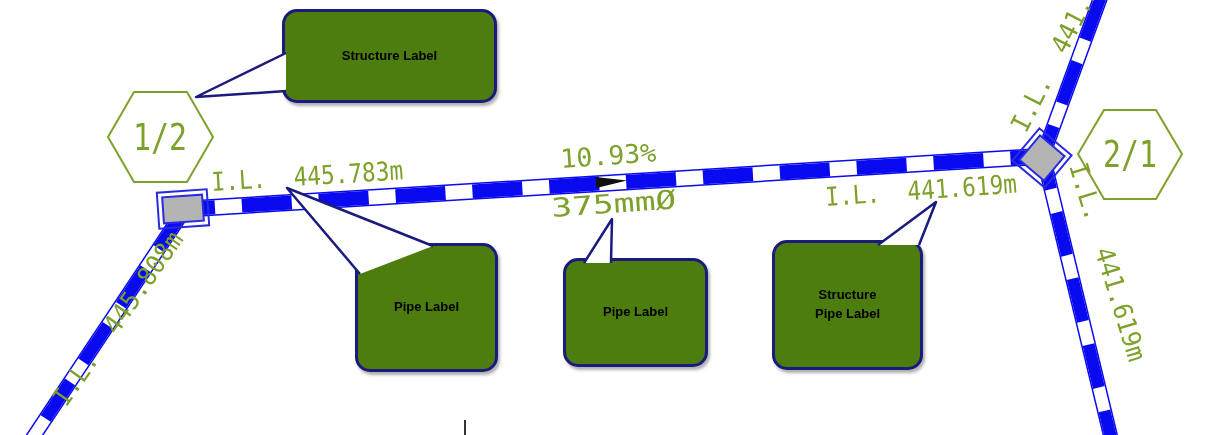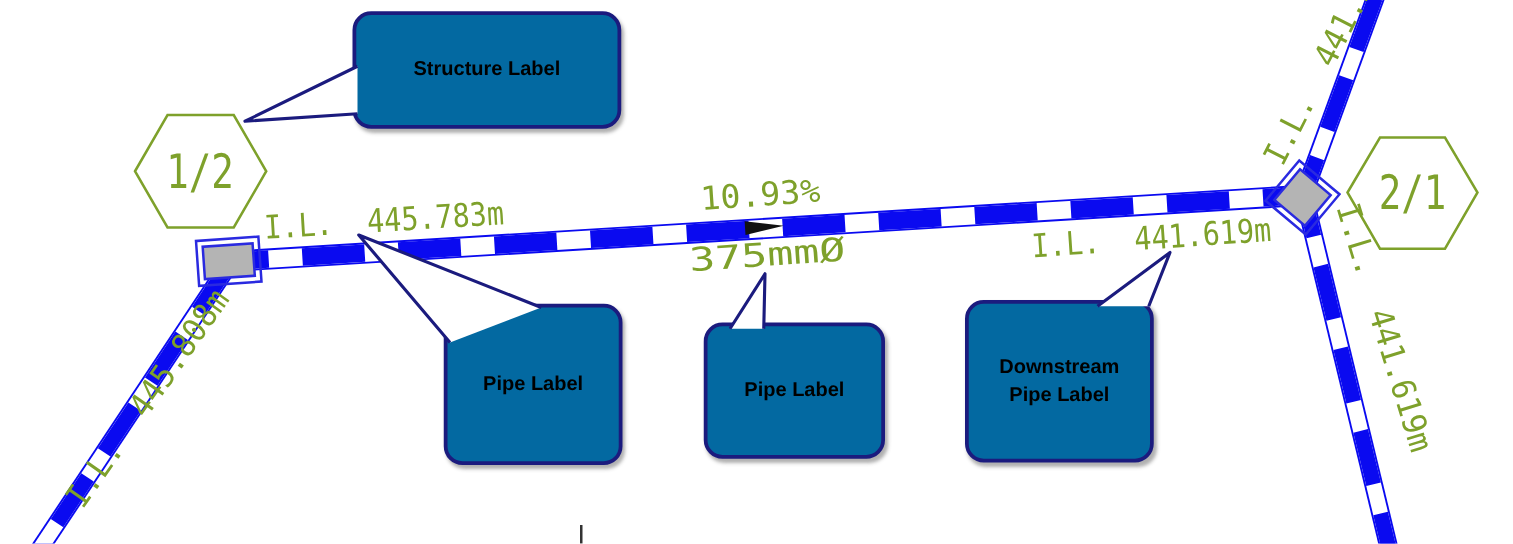--- a/index.html
+++ b/index.html
@@ -8,25 +8,25 @@
     overflow:hidden;font-family:"Liberation Sans",sans-serif;
   }
   #drawing,#tails{position:absolute;left:0;top:0;}
   #drawing{z-index:10;}
   #tails{z-index:30;pointer-events:none;}
   .cad-text{
     font-family:"DejaVu Sans Mono",monospace;
     fill:#7EA12B;
   }
   .callout{
-    position:absolute;z-index:20;background:#0369a1;
+    position:absolute;z-index:20;background:#4d7c0f;
     border:3px solid #1B1B7E;border-radius:15px;
     box-shadow:2px 3px 3px rgba(80,80,80,0.45);
     display:flex;flex-direction:column;align-items:center;justify-content:center;
-    font-weight:bold;font-size:16px;line-height:1.45;color:#000;
+    font-weight:bold;font-size:13px;line-height:1.45;color:#000;
     text-align:center;box-sizing:border-box;
   }
   #callout-structure{left:282px;top:9px;width:215px;height:94px;}
   #callout-upstream{left:355px;top:243px;width:143px;height:129px;}
   #callout-pipe{left:563px;top:258px;width:145px;height:109px;}
   #callout-downstream{left:772px;top:240px;width:151px;height:130px;}
 </style>
 </head>
 <body>
 
@@ -103,21 +103,21 @@
 
   <div class="callout" id="callout-upstream">
     <div>Pipe Label</div>
   </div>
 
   <div class="callout" id="callout-pipe">
     <div>Pipe Label</div>
   </div>
 
   <div class="callout" id="callout-downstream">
-    <div>Downstream</div>
+    <div>Structure</div>
     <div>Pipe Label</div>
   </div>
 
   <svg id="tails" width="1210" height="435" viewBox="0 0 1210 435">
     <path d="M 286,53 L 196,97 L 286,91" fill="#ffffff" stroke="#1B1B7E" stroke-width="2.5" stroke-linejoin="round"></path>
     <path d="M 360,274 L 287,188 L 433,246" fill="#ffffff" stroke="#1B1B7E" stroke-width="2.5" stroke-linejoin="round"></path>
     <path d="M 584,263 L 612,219 L 611,263" fill="#ffffff" stroke="#1B1B7E" stroke-width="2.5" stroke-linejoin="round"></path>
     <path d="M 878,245 L 936,202 L 919,245" fill="#ffffff" stroke="#1B1B7E" stroke-width="2.5" stroke-linejoin="round"></path>
   </svg>
 

